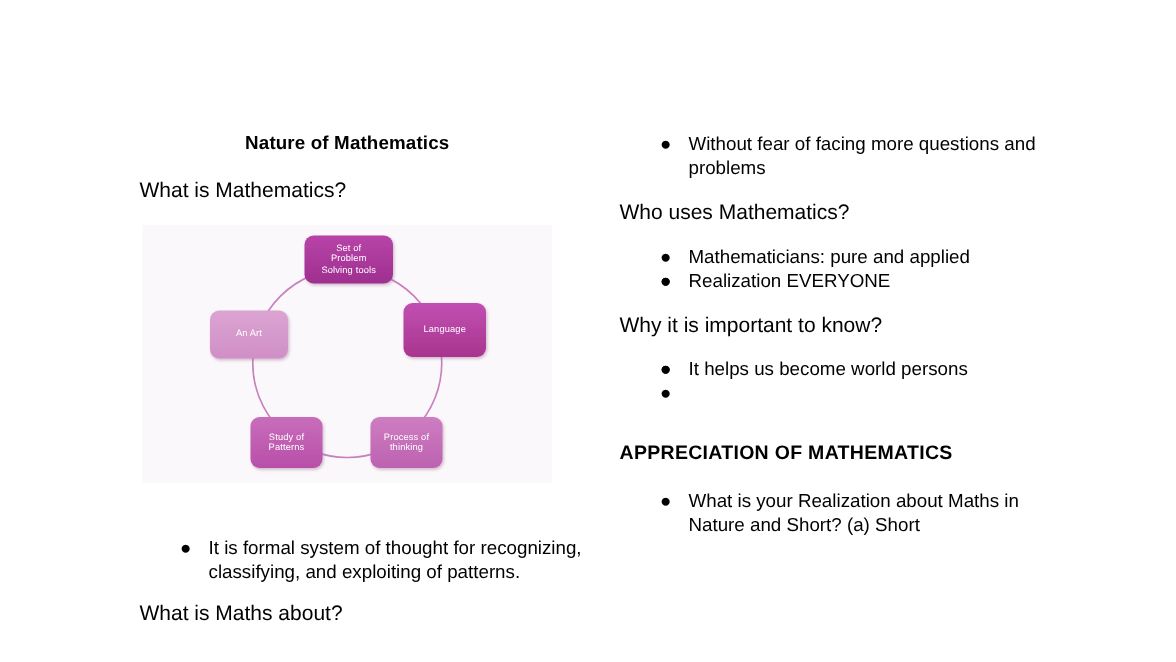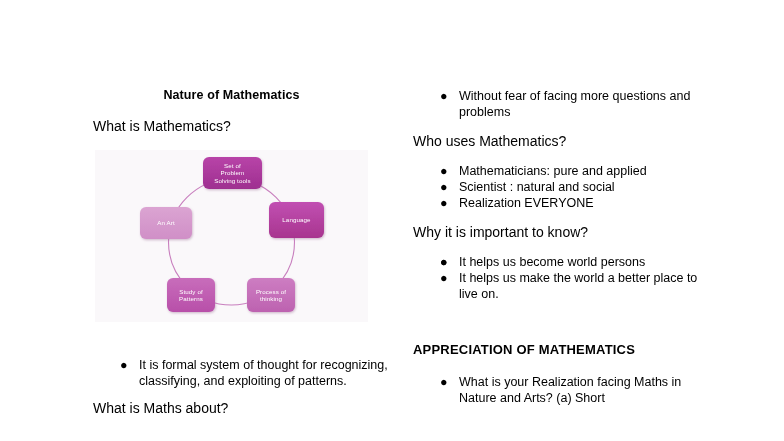--- a/index.html
+++ b/index.html
@@ -250,21 +250,20 @@
 
     <div class="sp-14"></div>
 
     <ul class="bullets">
       <li>
         <span class="bul">●</span>
         <span class="btxt">Mathematicians: pure and applied</span>
       </li>
       <li>
         <span class="bul">●</span>
-        <span class="btxt">Scientist : natural and social</span>
       </li>
       <li>
         <span class="bul">●</span>
         <span class="btxt">Realization EVERYONE</span>
       </li>
     </ul>
 
     <div class="sp-14"></div>
 
     <div class="q-line">Why it is important to know?</div>
@@ -274,32 +273,31 @@
     <ul class="bullets">
       <li>
         <span class="bul">●</span>
       </li>
       <li>
         <span class="bul">●</span>
         <span class="btxt">It helps us become world persons</span>
       </li>
       <li>
         <span class="bul">●</span>
-        <span class="btxt">It helps us make the world a better place to live on.</span>
       </li>
     </ul>
 
     <div class="sp-20"></div>
     <div class="sp-20"></div>
 
     <div class="section-head">APPRECIATION OF MATHEMATICS</div>
 
     <div class="sp-16"></div>
 
     <ul class="bullets">
       <li>
         <span class="bul">●</span>
-        <span class="btxt">What is your Realization facing Maths in Nature and Arts? (a) Short</span>
+        <span class="btxt">What is your Realization about Maths in Nature and Short? (a) Short</span>
       </li>
     </ul>
   </div>
 
 </div>
 
 </body></html>

